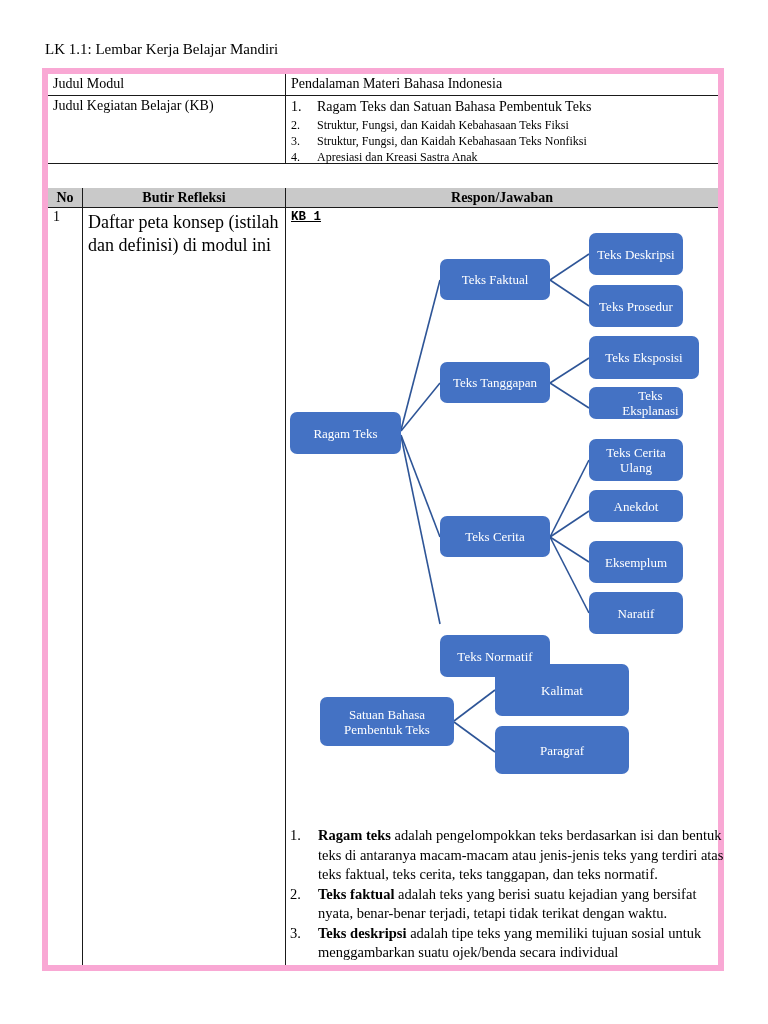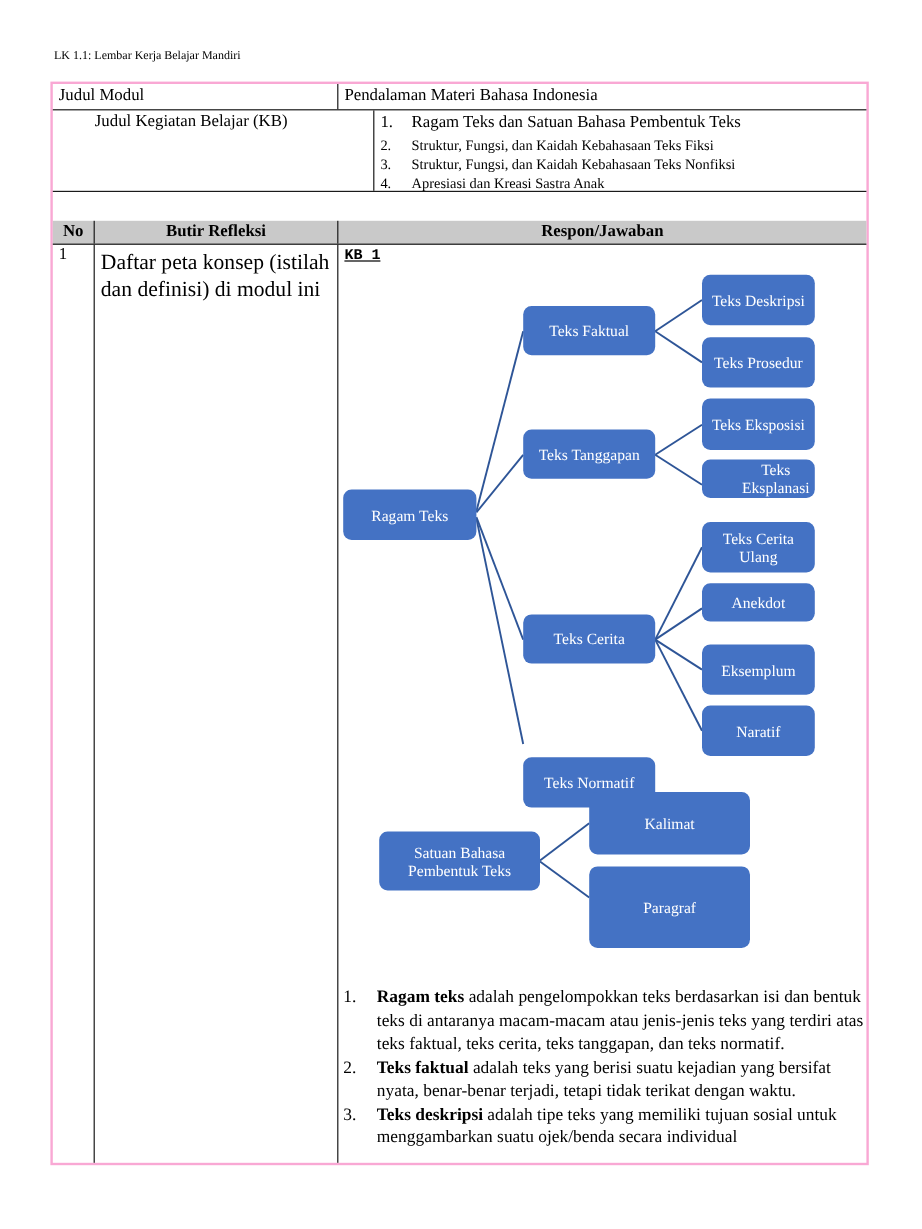--- a/index.html
+++ b/index.html
@@ -1,34 +1,34 @@
 <!DOCTYPE html>
 <html><head>
 <meta charset="utf-8">
 <style>
   html,body{margin:0;padding:0;background:#ffffff;}
   #page{
     position:relative;width:768px;height:1024px;background:#ffffff;
     font-family:"Liberation Serif", serif;color:#000;overflow:hidden;
   }
   #doc-title{
-    position:absolute;left:45px;top:41px;font-size:10px;
+    position:absolute;left:45px;top:41px;font-size:15px;
   }
   
   #worksheet{
     position:absolute;left:42px;top:68px;width:682px;height:903px;
-    border:2px solid #f9a8d4;box-sizing:border-box;
+    border:6px solid #f9a8d4;box-sizing:border-box;
     display:flex;flex-direction:column;font-size:14px;
   }
   .trow{display:flex;box-sizing:border-box;border-bottom:1px solid #1a1a1a;}
   .trow:last-child{border-bottom:none;}
   .tcell{box-sizing:border-box;border-right:1px solid #1a1a1a;padding:2px 5px;}
   .tcell:last-child{border-right:none;}
   .row-judul-modul{height:22px;}
-  .row-judul-kb{height:68px;padding-left:30px;}
+  .row-judul-kb{height:68px;}
   .row-header{height:20px;background:#c9c9c9;font-weight:bold;margin-top:24px;}
   .row-content{flex:1;}
   .w-label{width:238px;}
   .w-no{width:35px;}
   .w-butir{width:203px;}
   .w-respon{flex:1;}
   .centered{text-align:center;}
   
   .kb-list{display:flex;flex-direction:column;margin-top:1px;}
   .kb-item{display:flex;}
@@ -51,29 +51,29 @@
     display:flex;align-items:center;justify-content:center;text-align:center;
     font-size:13px;line-height:15px;box-sizing:border-box;padding:2px 3px;
   }
   .n-ragam   {left:4px;  top:204px;width:111px;height:42px;}
   .n-faktual {left:154px;top:51px; width:110px;height:41px;}
   .n-tanggapan{left:154px;top:154px;width:110px;height:41px;}
   .n-cerita  {left:154px;top:308px;width:110px;height:41px;}
   .n-normatif{left:154px;top:395px;width:110px;height:42px;margin-top:32px;}
   .n-deskripsi{left:303px;top:25px; width:94px;height:42px;}
   .n-prosedur{left:303px;top:77px; width:94px;height:42px;}
-  .n-eksposisi{left:303px;top:128px;width:94px;height:43px;}
+  .n-eksposisi{left:303px;top:128px;width:110px;height:43px;}
   .n-eksplanasi{left:303px;top:179px;width:94px;height:32px;padding-left:32px;}
   .n-ceritaulang{left:303px;top:231px;width:94px;height:42px;}
   .n-anekdot {left:303px;top:282px;width:94px;height:32px;}
   .n-eksemplum{left:303px;top:333px;width:94px;height:42px;}
   .n-naratif {left:303px;top:384px;width:94px;height:42px;}
   .n-satuan  {left:34px; top:489px;width:134px;height:49px;}
   .n-kalimat {left:209px;top:456px;width:134px;height:52px;}
-  .n-paragraf{left:209px;top:518px;width:134px;height:68px;}
+  .n-paragraf{left:209px;top:518px;width:134px;height:48px;}
   
   #definitions{
     position:absolute;left:4px;top:618px;width:434px;
     font-size:14.5px;line-height:19.5px;
   }
   .def-item{display:flex;}
   .def-item .num{width:28px;flex:none;}
 </style>
 </head>
 <body>

